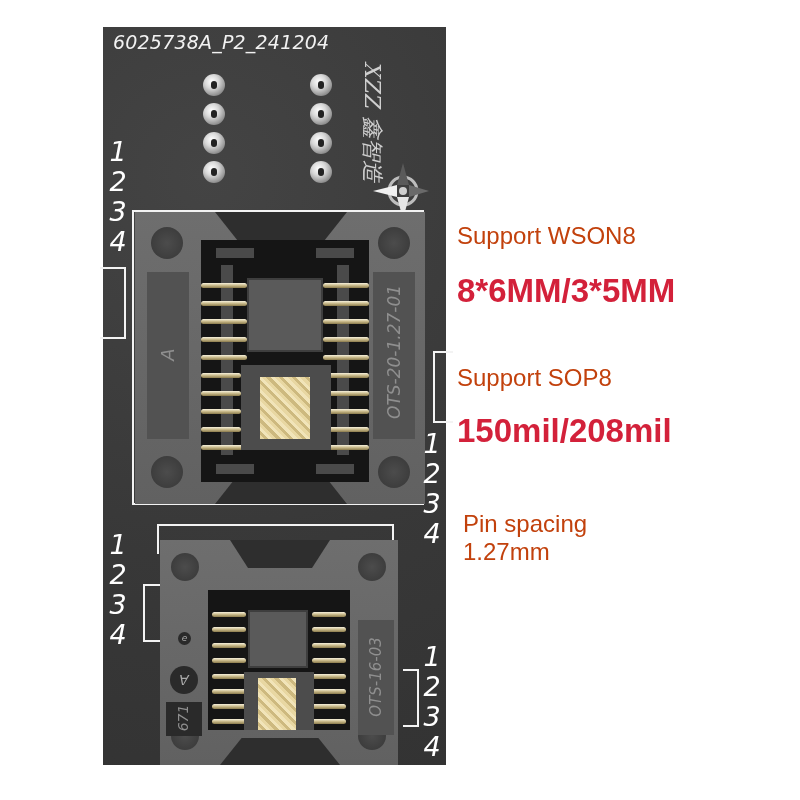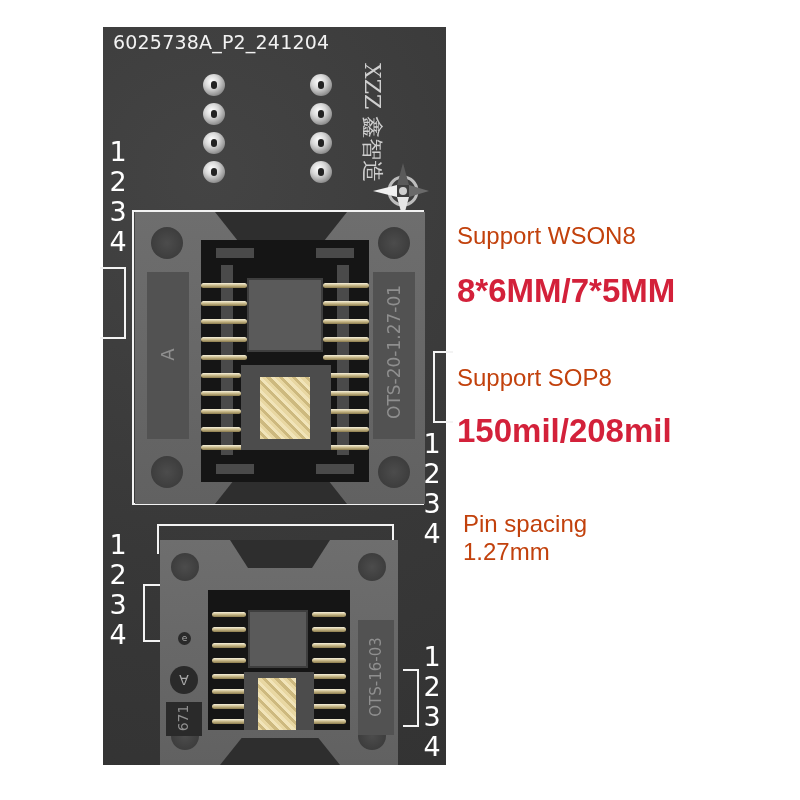--- a/index.html
+++ b/index.html
@@ -3,20 +3,21 @@
 <meta charset="utf-8">
 <style>
   * { box-sizing: border-box; margin: 0; padding: 0; }
   html, body { width: 800px; height: 800px; background: #ffffff; overflow: hidden; }
   body { position: relative; font-family: "Liberation Sans", sans-serif; }
 
   .board {
     position: absolute; left: 103px; top: 27px; width: 343px; height: 738px;
     background: #3a3a3a;
     background-image: radial-gradient(circle at 30% 20%, #444 0%, #383838 60%, #333 100%);
+    font-style: italic;
   }
   .board-label {
     position: absolute; left: 10px; top: 4px; color: #f2f2f2;
     font-family: "DejaVu Sans", sans-serif; font-size: 19px; letter-spacing: 0.2px;
   }
   .pin-num {
     position: absolute; color: #ffffff; font-family: "DejaVu Sans", sans-serif;
     font-size: 27px; line-height: 30px; width: 22px; text-align: center;
   }
   .contact {
@@ -237,17 +238,17 @@
 
   <div>
     <div class="pin-num" style="left:318px;top:615px">1</div>
     <div class="pin-num" style="left:318px;top:645px">2</div>
     <div class="pin-num" style="left:318px;top:675px">3</div>
     <div class="pin-num" style="left:318px;top:705px">4</div>
   </div>
 </div>
 
 <div class="spec spec-black" style="top:222px">Support WSON8</div>
-<div class="spec spec-red" style="top:272px">8*6MM/7*5MM</div>
+<div class="spec spec-red" style="top:272px">8*6MM/3*5MM</div>
 <div class="spec spec-black" style="top:364px">Support SOP8</div>
 <div class="spec spec-red" style="top:412px">150mil/208mil</div>
 <div class="spec spec-black" style="top:510px;left:463px">Pin spacing</div>
 <div class="spec spec-black" style="top:538px;left:463px">1.27mm</div>
 
 </body></html>

